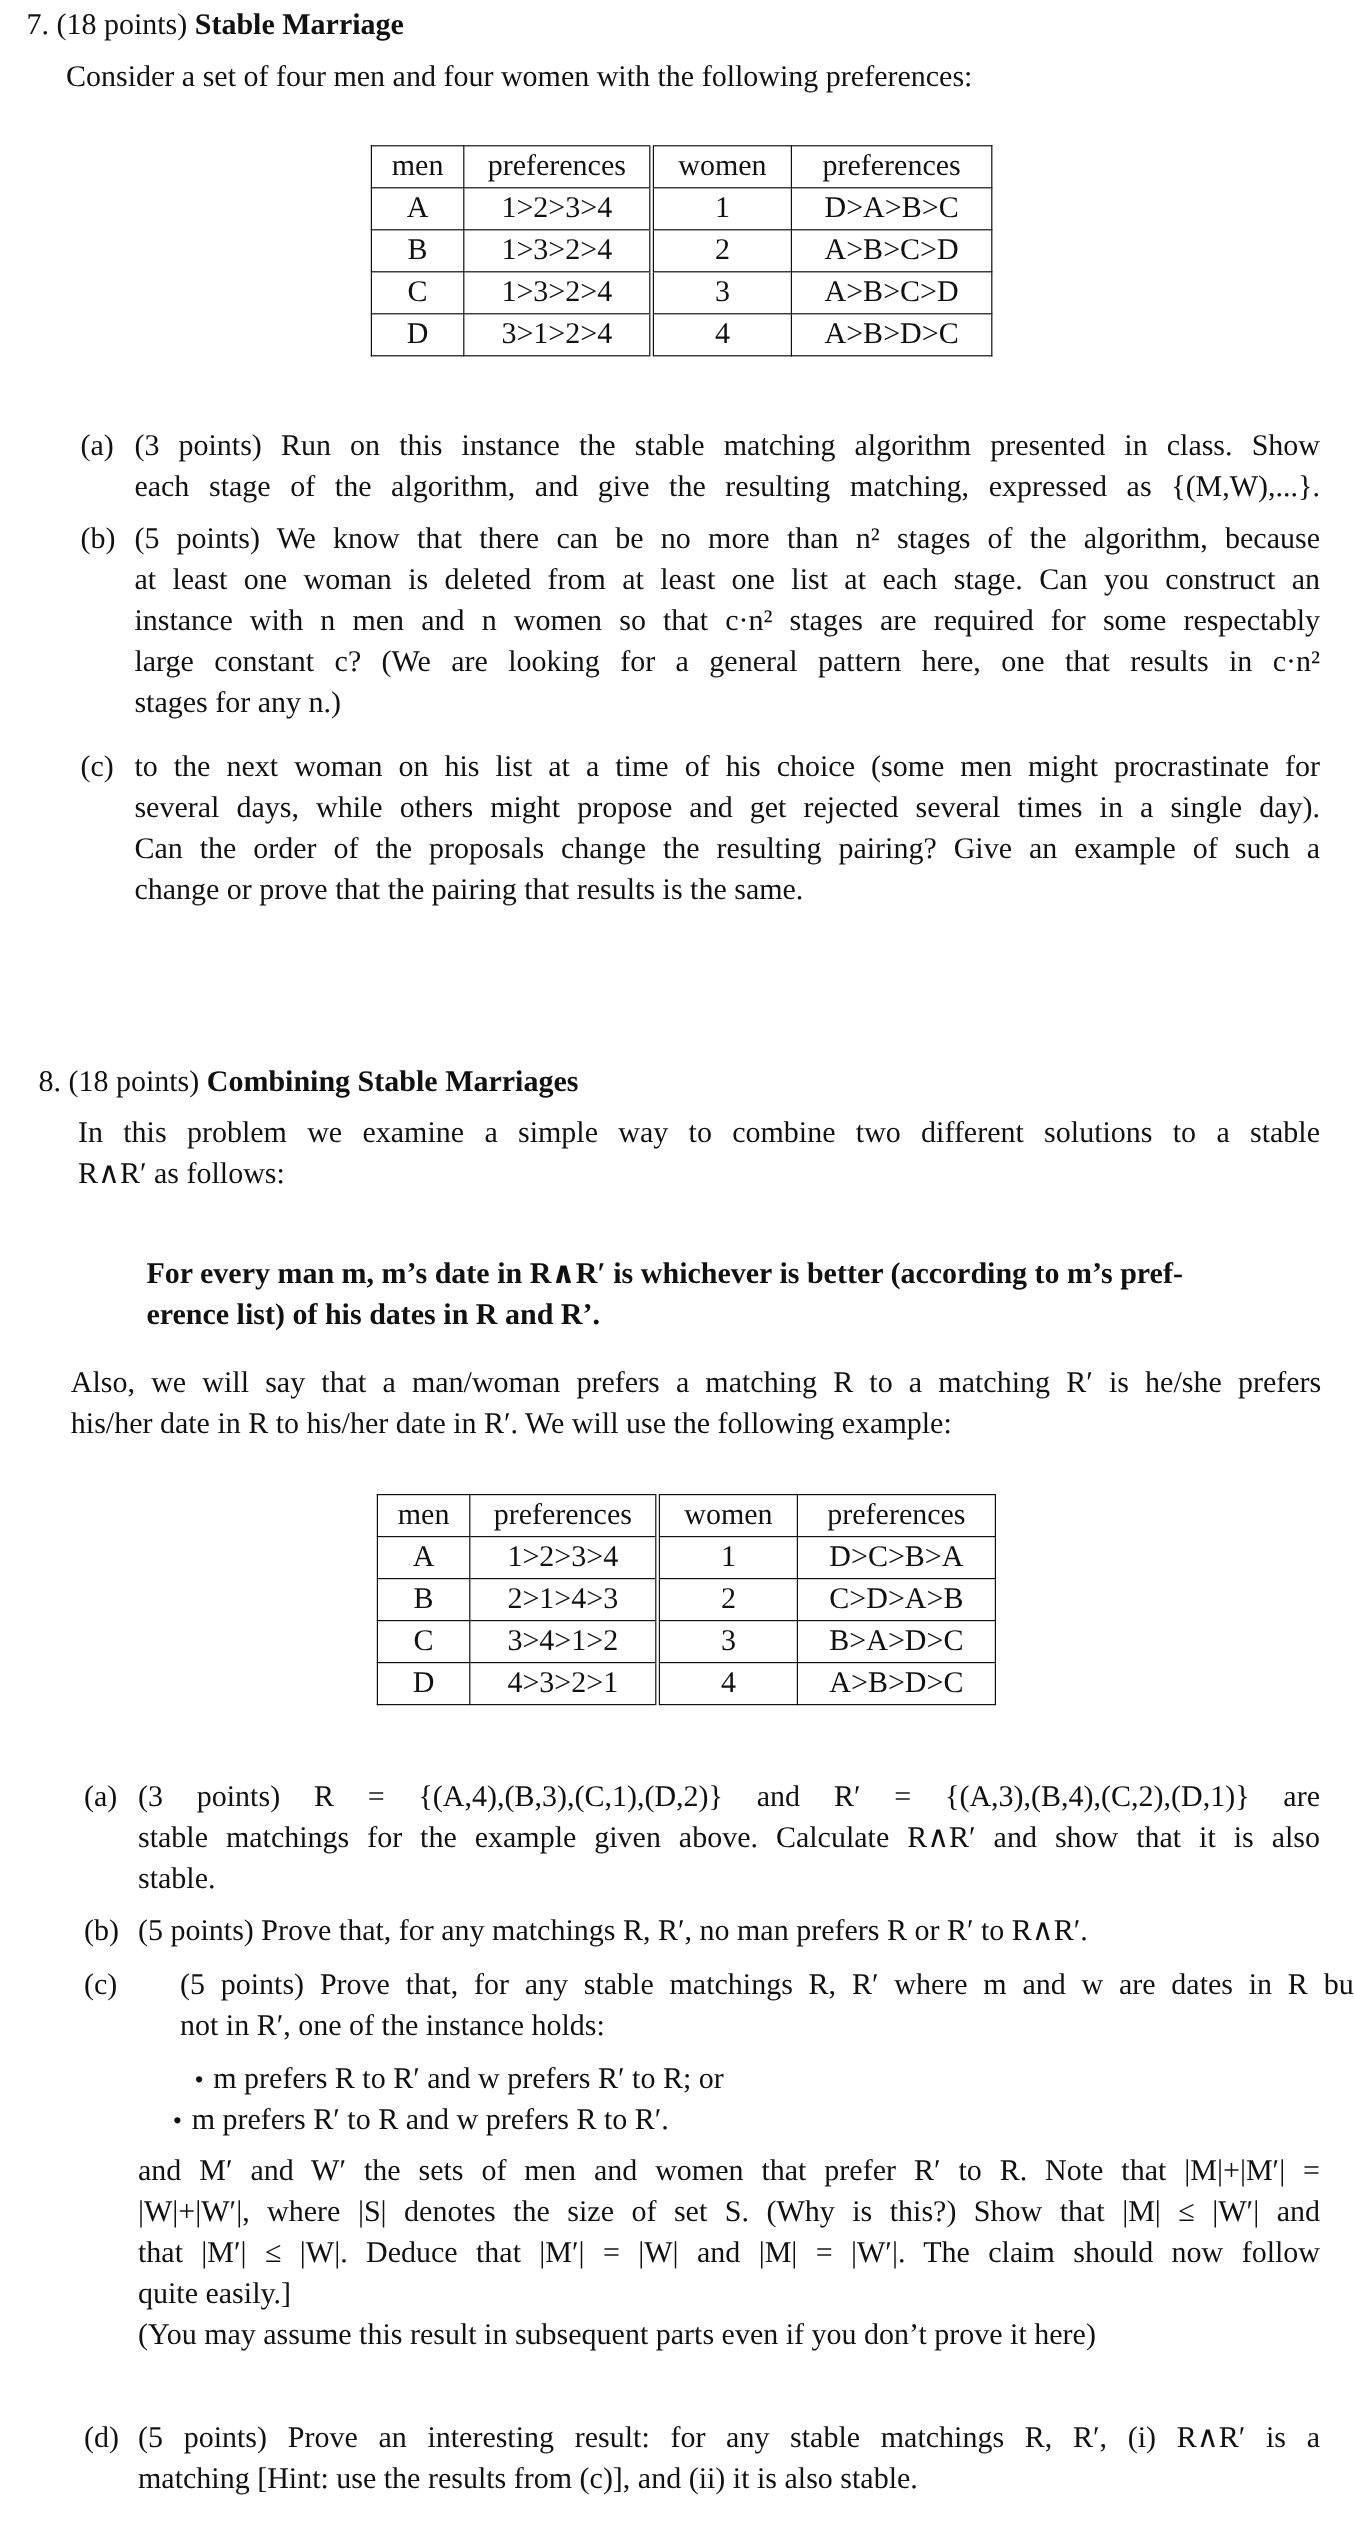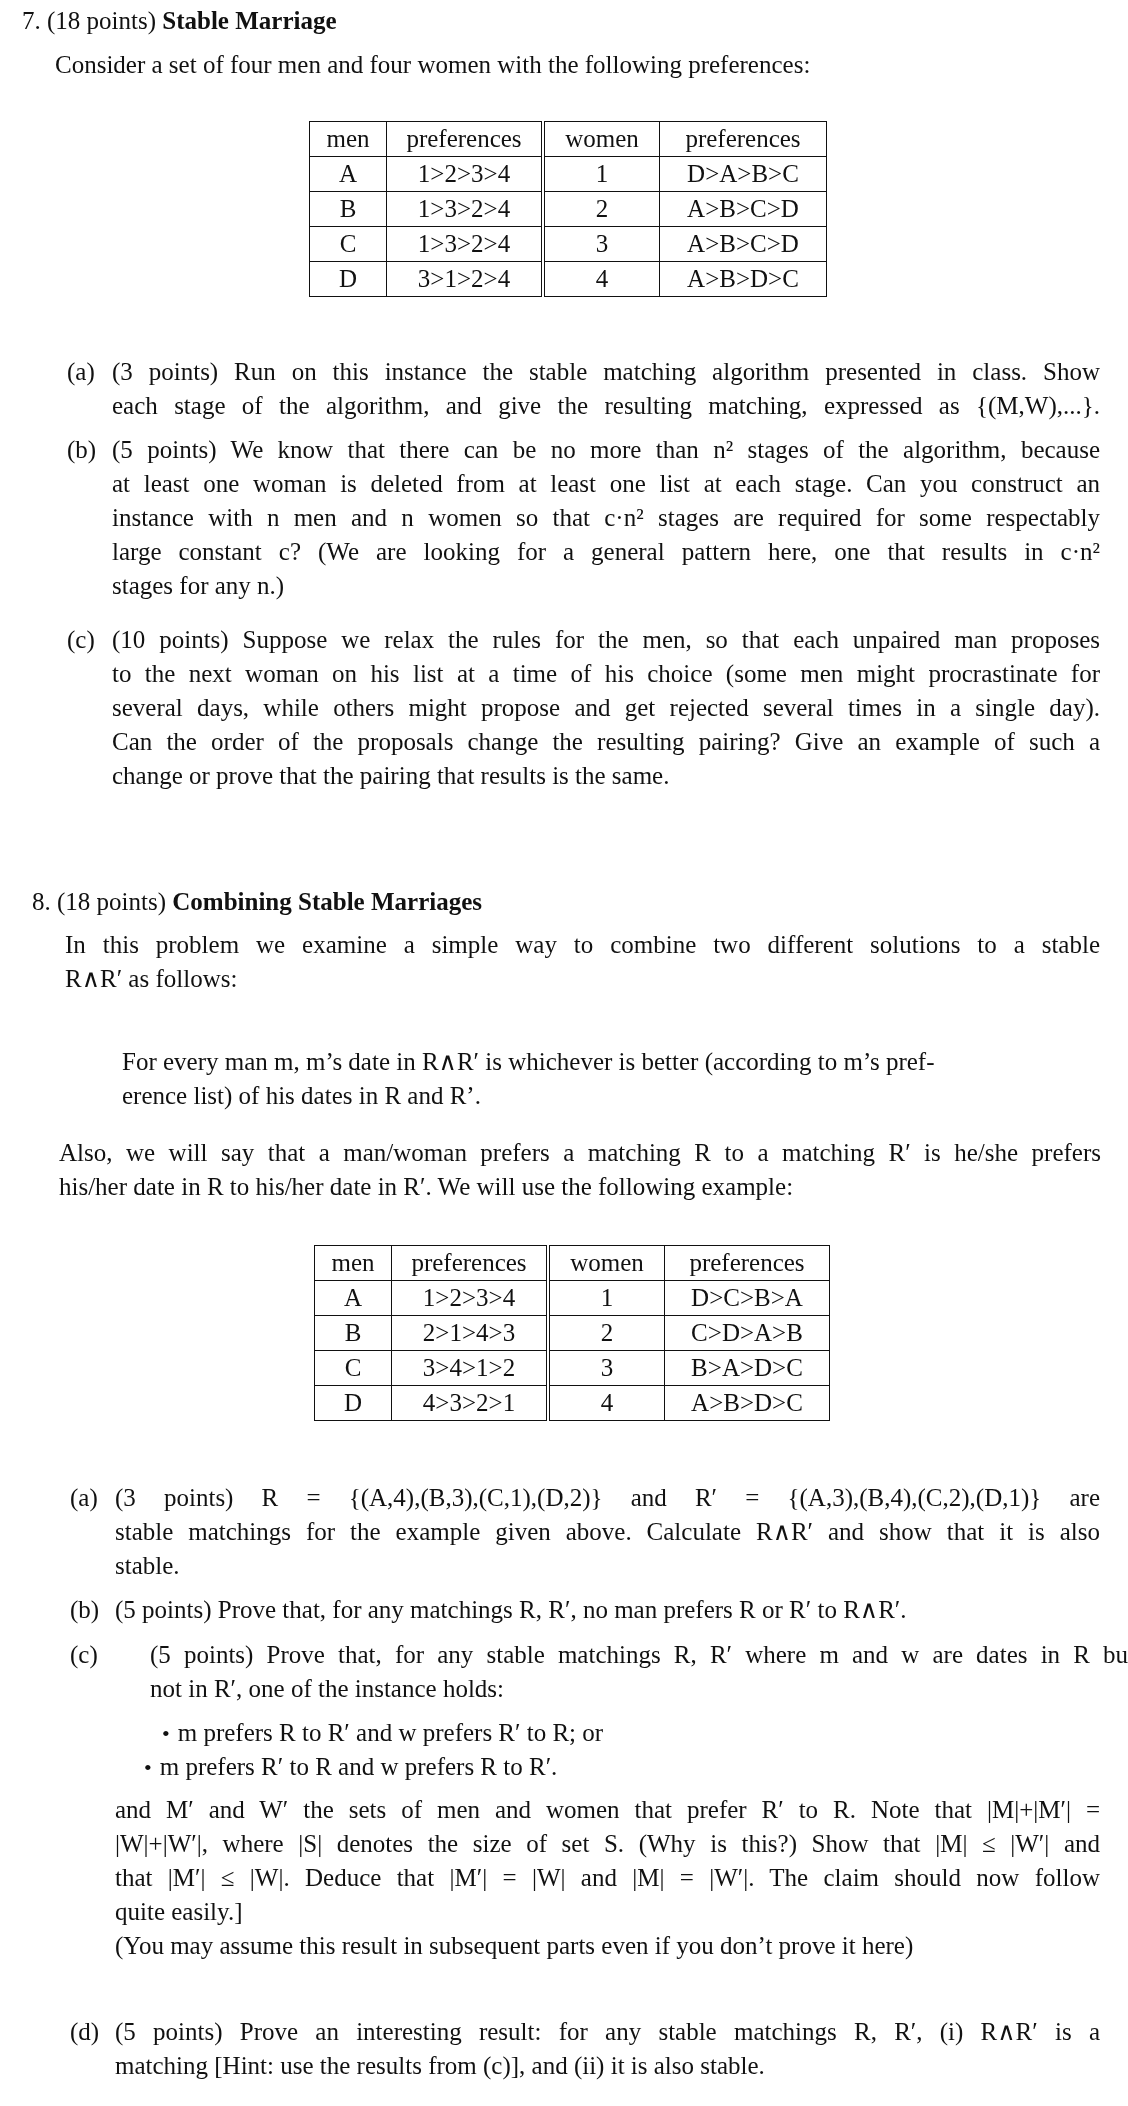--- a/index.html
+++ b/index.html
@@ -80,38 +80,37 @@
 <div class="para" style="left:112px; top:433px; width:988px;">
   <span class="line just">(5 points) We know that there can be no more than n² stages of the algorithm, because</span>
   <span class="line just">at least one woman is deleted from at least one list at each stage. Can you construct an</span>
   <span class="line just">instance with n men and n women so that c·n² stages are required for some respectably</span>
   <span class="line just">large constant c? (We are looking for a general pattern here, one that results in c·n²</span>
   <span class="line">stages for any n.)</span>
 </div>
 
 <div class="label" style="left:67px; top:623px;">(c)</div>
 <div class="para" style="left:112px; top:623px; width:988px;">
-  <span class="line just">(10 points) Suppose we relax the rules for the men, so that each unpaired man proposes</span>
   <span class="line just">to the next woman on his list at a time of his choice (some men might procrastinate for</span>
   <span class="line just">several days, while others might propose and get rejected several times in a single day).</span>
   <span class="line just">Can the order of the proposals change the resulting pairing? Give an example of such a</span>
   <span class="line">change or prove that the pairing that results is the same.</span>
 </div>
 
 <div class="abs" style="left:32px; top:885px;">
   <span>8.</span>
   <span>(18 points)</span>
   <b>Combining Stable Marriages</b>
 </div>
 <div class="para" style="left:65px; top:928px; width:1035px;">
   <span class="line just">In this problem we examine a simple way to combine two different solutions to a stable</span>
   <span class="line">R∧R′ as follows:</span>
 </div>
 
-<div class="para" style="left:122px; top:1045px; width:930px;">
+<div class="para" style="left:122px; top:1045px; width:930px;font-weight:bold;">
   <span class="line">For every man m, m’s date in R∧R′ is whichever is better (according to m’s pref-</span>
   <span class="line">erence list) of his dates in R and R’.</span>
 </div>
 
 <div class="para" style="left:59px; top:1136px; width:1042px;">
   <span class="line just">Also, we will say that a man/woman prefers a matching R to a matching R′ is he/she prefers</span>
   <span class="line">his/her date in R to his/her date in R′. We will use the following example:</span>
 </div>
 
 <table class="pref" style="left:314px; top:1245px; width:516px;">

